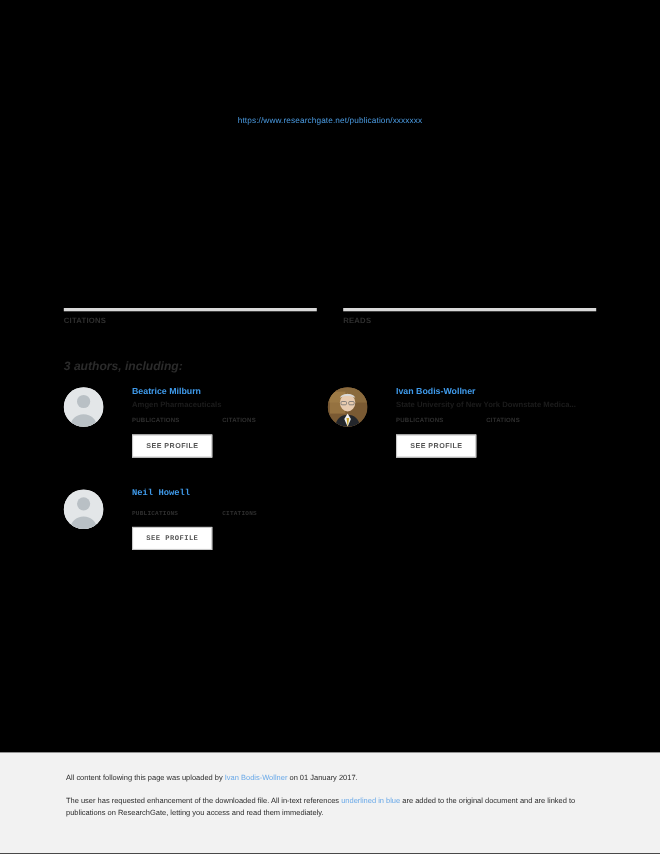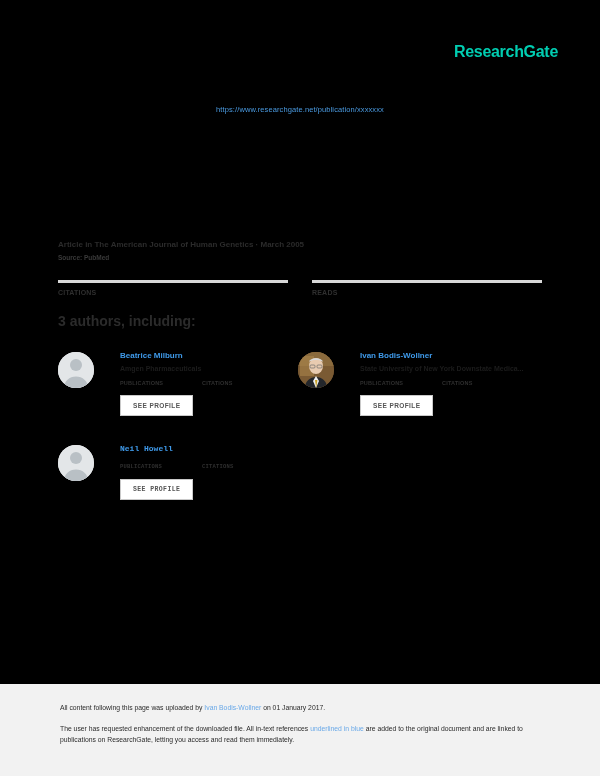--- a/index.html
+++ b/index.html
@@ -58,22 +58,22 @@
   .stat-label{
     margin-top:6px;font-size:7px;font-weight:bold;color:#2f2f2f;
     letter-spacing:0.2px;
   }
   .stat-value{
     margin-top:4px;font-size:13px;font-weight:bold;color:#0b0b0b;
   }
 
   
   .authors-head{
-    position:absolute;left:58px;top:313px;
-    font-size:14px;font-weight:bold;color:#2b2b2b;
+    position:absolute;left:58px;top:327px;
+    font-size:11px;font-weight:bold;color:#2b2b2b;font-style:italic;
   }
   .authors{
     position:absolute;left:58px;top:350px;width:490px;
   }
   .author{
     position:absolute;width:236px;
   }
   .a1{left:0;top:0;}
   .a2{left:240px;top:0;}
   .a3{left:0;top:93px;font-family:Liberation Mono, monospace;}
@@ -130,34 +130,23 @@
   .f-line2{
     margin-top:10px;font-size:6.8px;color:#2b2b2b;line-height:11px;
   }
   .f-blue{color:#6aa9e8;}
 </style>
 </head>
 <body>
 
 <div class="page">
 
-  <div class="rg-logo">ResearchGate</div>
 
   <a class="rg-url">https://www.researchgate.net/publication/xxxxxxx</a>
 
-  <div class="meta">
-    <div class="meta-line1">
-      <span>Article</span>
-      <span>in</span>
-      <span class="journal">The American Journal of Human Genetics</span>
-      <span>·</span>
-      <span>March 2005</span>
-    </div>
-    <div class="meta-line2">Source: PubMed</div>
-  </div>
 
   <div class="stats">
     <div class="stat-col">
       <div class="stat-rule"></div>
       <div class="stat-label">CITATIONS</div>
       <div class="stat-value"></div>
     </div>
     <div class="stat-col">
       <div class="stat-rule"></div>
       <div class="stat-label">READS</div>

